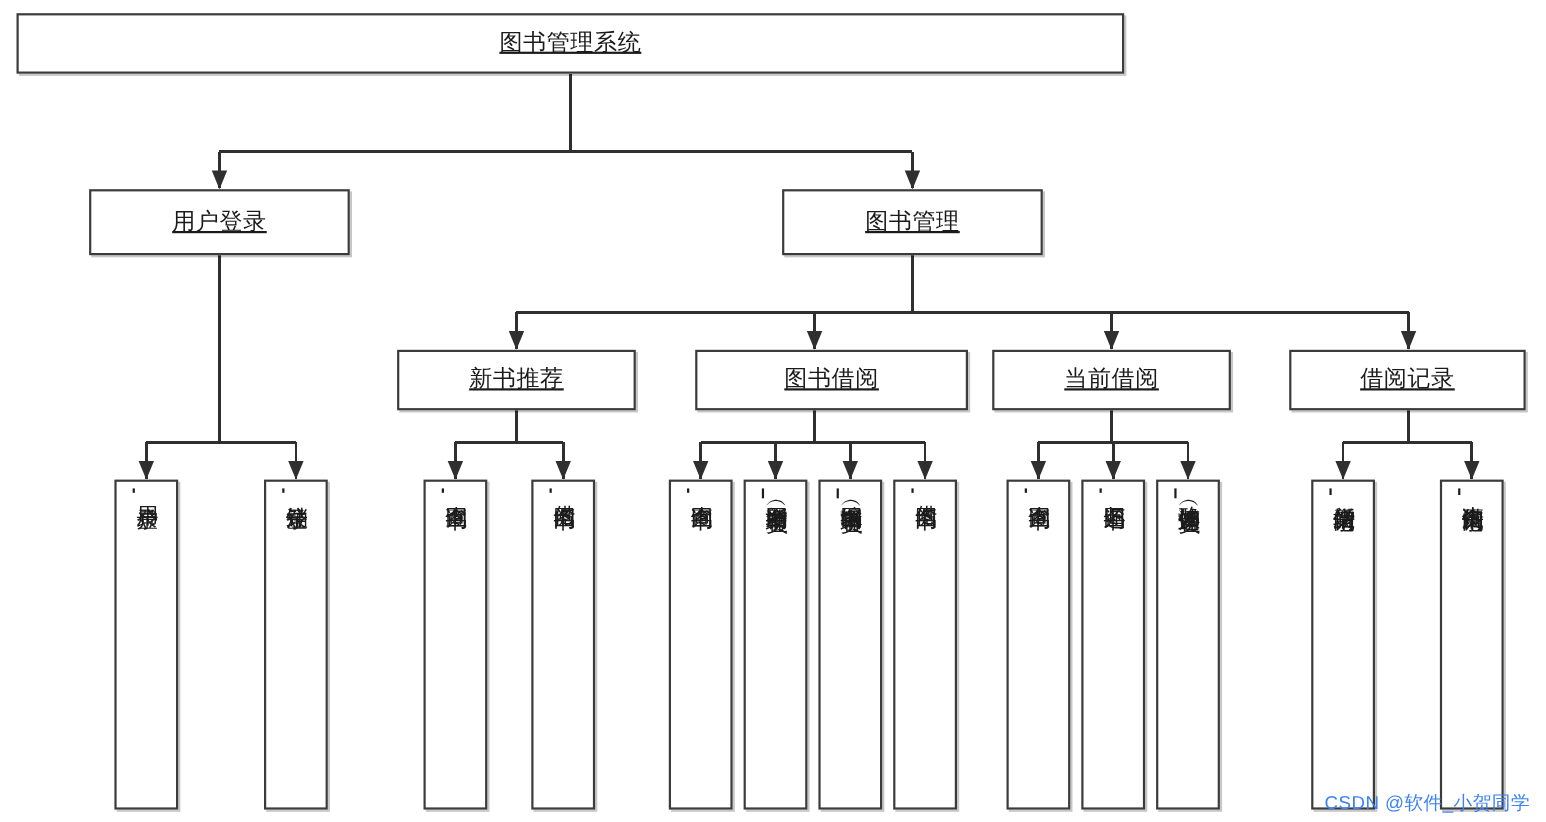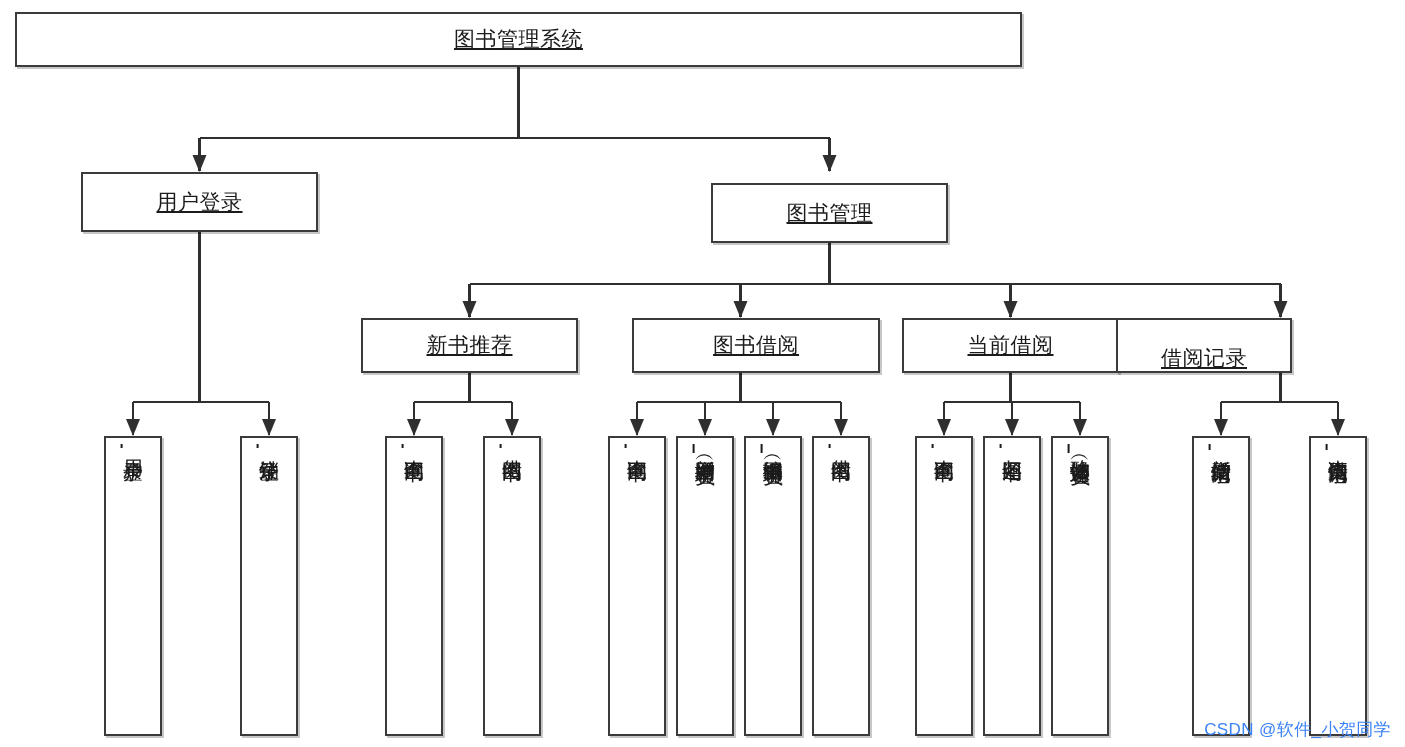--- a/index.html
+++ b/index.html
@@ -129,33 +129,33 @@
       <polygon points="1331,419 1345,419 1338,436" fill="#2f2f2f"></polygon>
     </svg>
 
   <div id="node-layer">
       <div class="node" style="left: 15px; top: 12px; width: 1007px; height: 55px;">
         <div class="node-label">图书管理系统</div>
       </div>
       <div class="node" style="left: 81px; top: 172px; width: 237px; height: 60px;">
         <div class="node-label">用户登录</div>
       </div>
-      <div class="node" style="left: 711px; top: 172px; width: 237px; height: 60px; margin-top: 11px;">
+      <div class="node" style="left: 711px; top: 172px; width: 237px; height: 60px;">
         <div class="node-label">图书管理</div>
       </div>
       <div class="node" style="left: 361px; top: 318px; width: 217px; height: 55px;">
         <div class="node-label">新书推荐</div>
       </div>
       <div class="node" style="left: 632px; top: 318px; width: 248px; height: 55px;">
         <div class="node-label">图书借阅</div>
       </div>
       <div class="node" style="left: 902px; top: 318px; width: 217px; height: 55px;">
         <div class="node-label">当前借阅</div>
       </div>
-      <div class="node" style="left: 1116px; top: 318px; width: 176px; height: 55px; align-items: flex-end;">
+      <div class="node" style="left: 1172px; top: 318px; width: 215px; height: 55px;">
         <div class="node-label">借阅记录</div>
       </div>
       <div class="node vertical" style="left: 104px; top: 436px; width: 58px; height: 300px;">
         <div class="node-label">用户登录</div>
       </div>
       <div class="node vertical" style="left: 240px; top: 436px; width: 58px; height: 300px;">
         <div class="node-label">注销登录</div>
       </div>
       <div class="node vertical" style="left: 385px; top: 436px; width: 58px; height: 300px;">
         <div class="node-label">查询图书</div>

